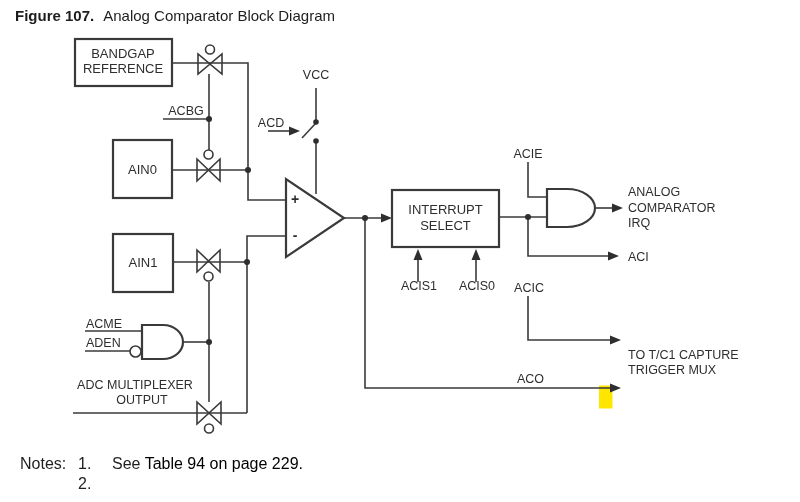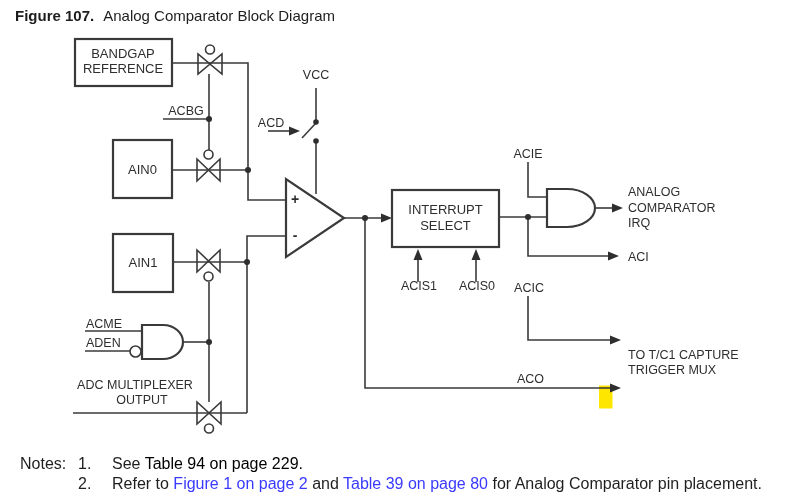--- a/index.html
+++ b/index.html
@@ -159,19 +159,16 @@
     <div class="note-row">
       <span>Notes:</span>
       <span>1.</span>
       <span>
         <span>See </span><span class="note-link" style="color: #000000;">Table 94 on page 229.</span>
       </span>
     </div>
     <div class="note-row">
       <span></span>
       <span>2.</span>
-      <span>
-        <span>Refer to </span><span class="note-link" style="color: rgb(58, 58, 255);">Figure 1 on page 2</span><span> and </span><span class="note-link" style="color: rgb(58, 58, 255);">Table 39 on page 80</span><span> for Analog Comparator pin placement.</span>
-      </span>
     </div>
   </div>
 
 </div>
 
 </body></html>

